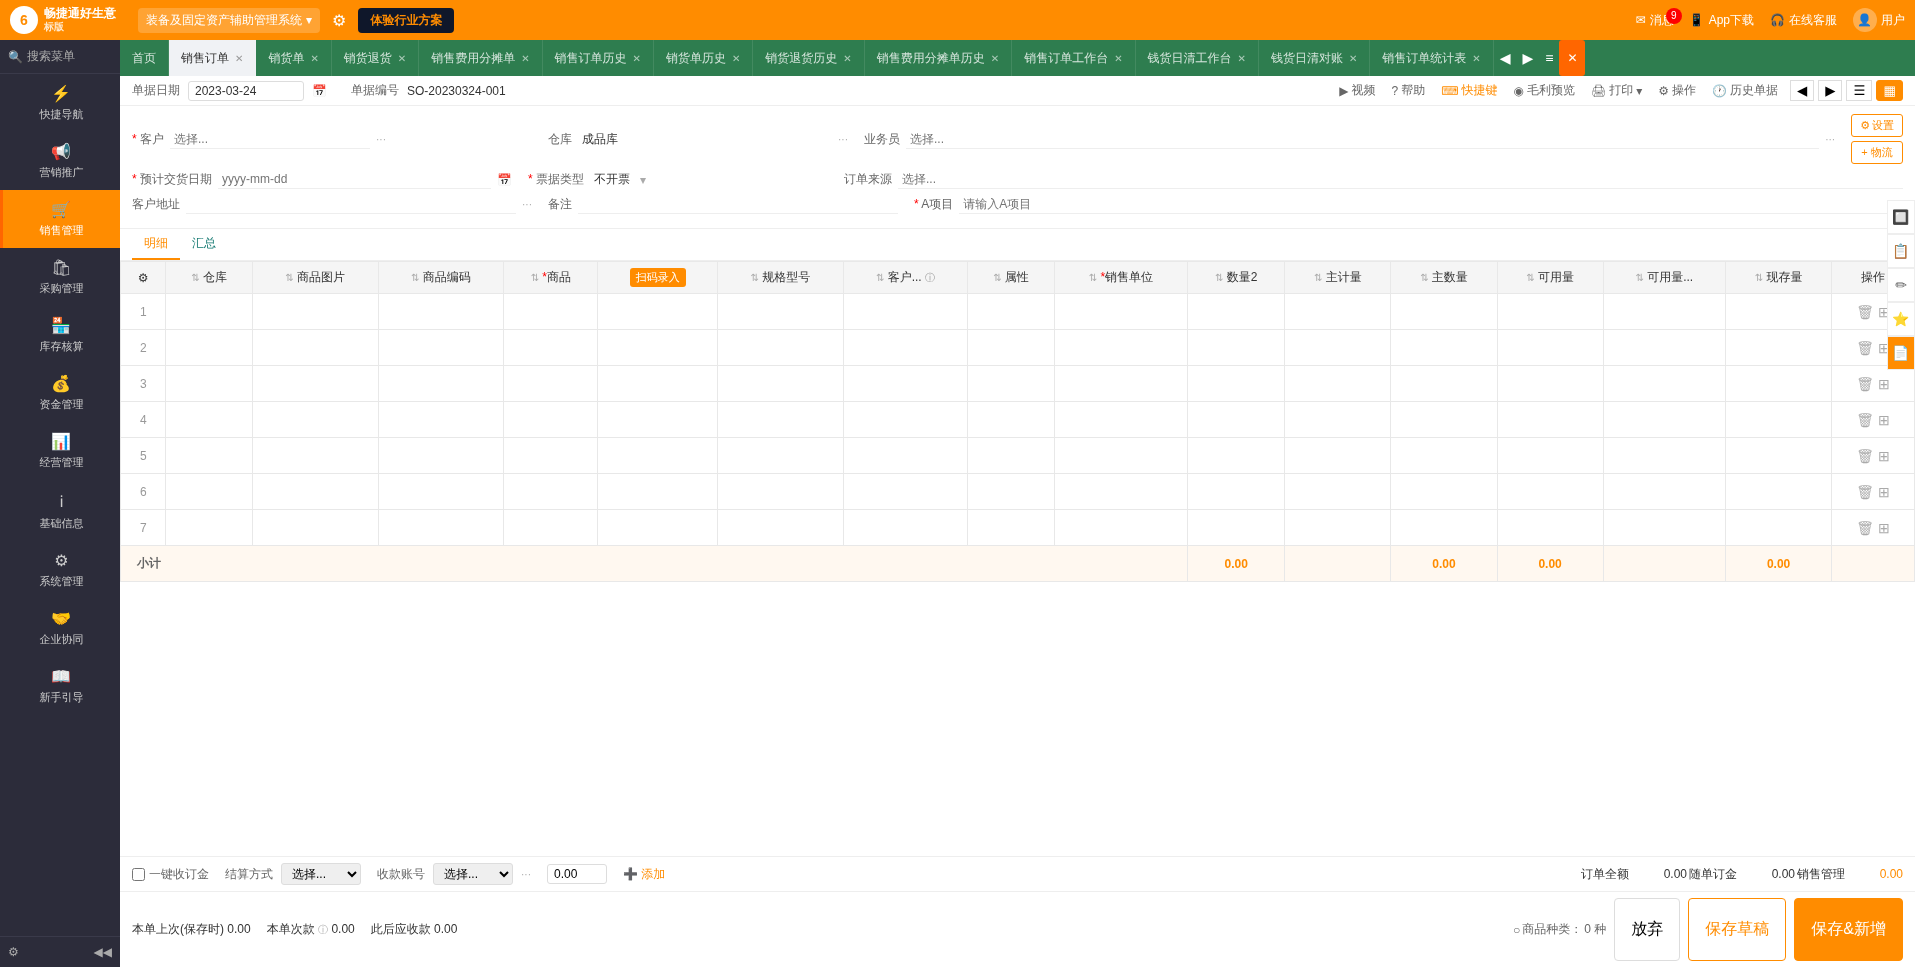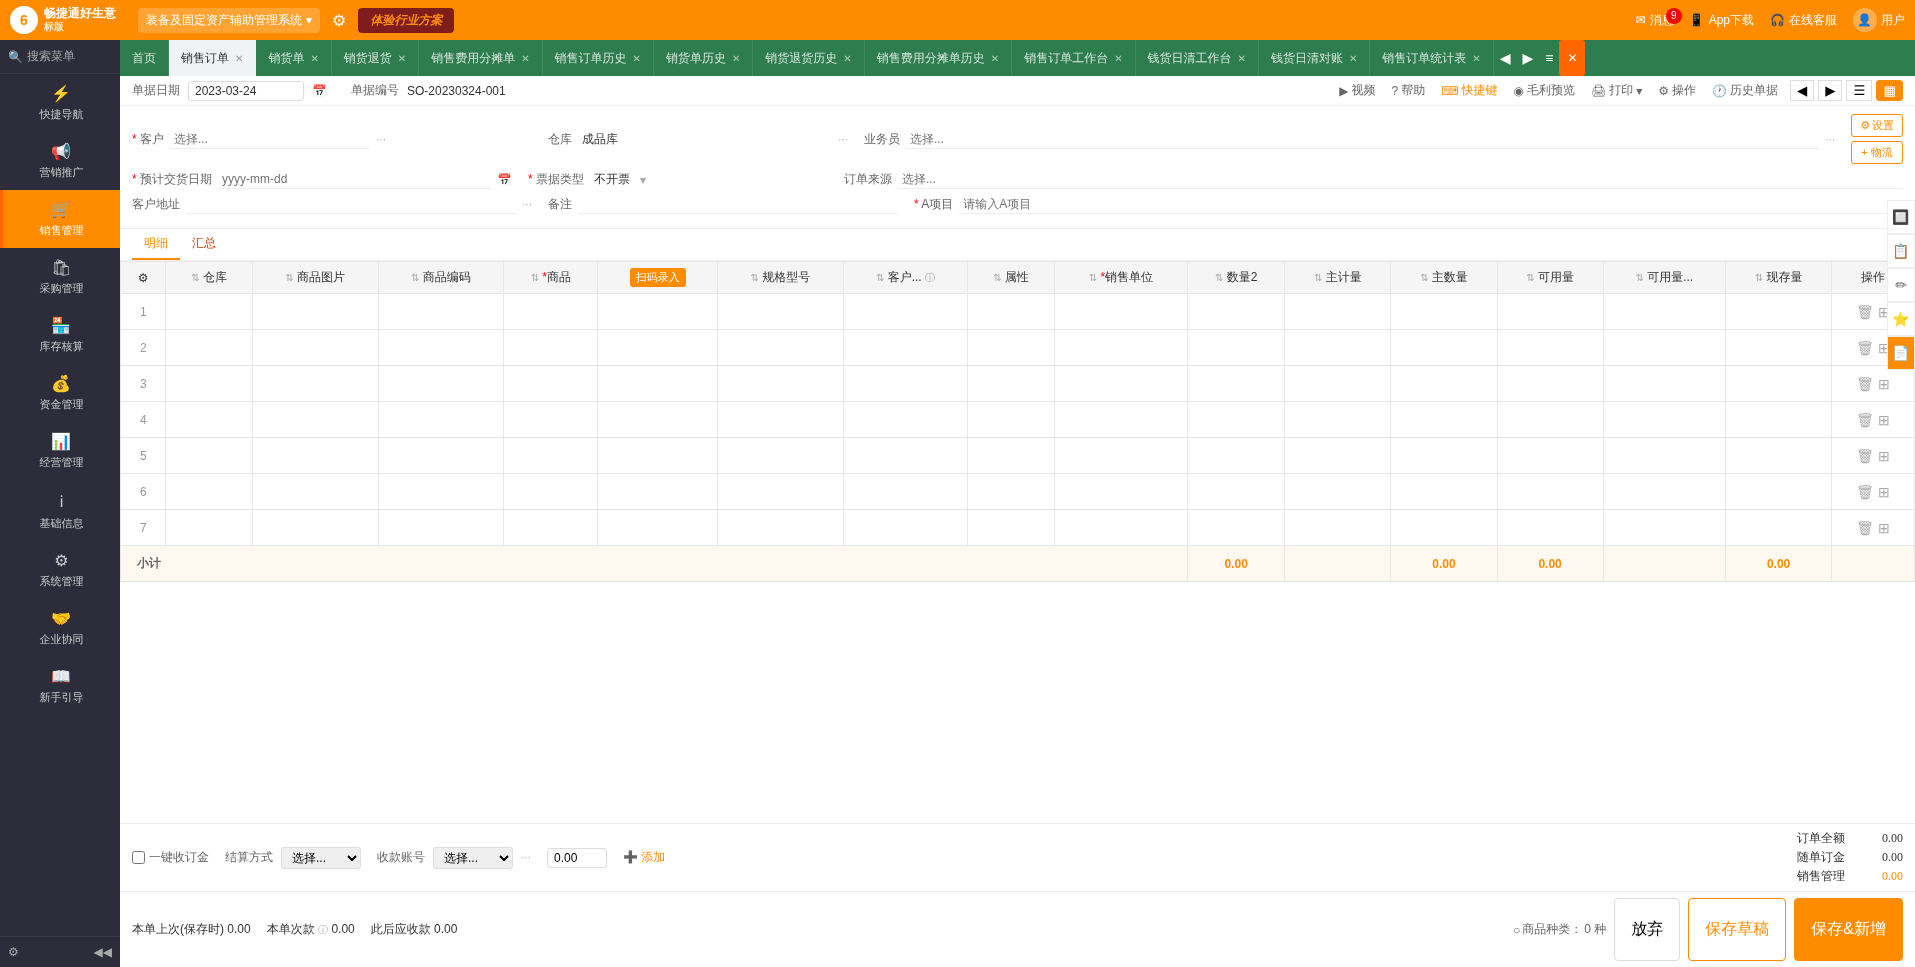--- a/index.html
+++ b/index.html
@@ -37,29 +37,28 @@
       border-radius: 4px;
       padding: 4px 8px;
       color: white;
       font-size: 12px;
       cursor: pointer;
     }
     .gear-btn {
       color: white; font-size: 16px; cursor: pointer; padding: 4px;
     }
     .industry-btn {
-      background: #7f1d1d;
+      background: #0f172a;
       color: #ff8c00;
       border: none;
       border-radius: 4px;
       padding: 4px 12px;
       font-size: 12px;
       cursor: pointer;
       font-weight: bold;
-      font-style: italic;
     }
     .header-right {
       margin-left: auto;
       display: flex;
       align-items: center;
       gap: 16px;
       color: white;
       font-size: 12px;
     }
     .header-right-item {
@@ -245,21 +244,21 @@
     .detail-tabs {
       display: flex;
       border-bottom: 1px solid #eee;
       padding: 0 12px;
       flex-shrink: 0;
     }
     .detail-tab {
       padding: 6px 12px;
       cursor: pointer;
       font-size: 12px;
-      color: #c2410c;
+      color: #0f766e;
       border-bottom: 2px solid transparent;
     }
     .detail-tab.active {
       color: #ff8c00;
       border-bottom-color: #ff8c00;
       font-weight: normal;
     }
 
     
     .table-container {
@@ -333,25 +332,24 @@
     }
     .add-btn {
       color: #ff8c00;
       cursor: pointer;
       font-size: 12px;
     }
 
     
     .order-summary {
       margin-left: auto;
-      display: flex; flex-direction: column; gap: 2px;
+      display: flex; gap: 2px;
       align-items: flex-end;
       font-size: 12px;
       color: #333;
-      font-family: Liberation Serif, serif;
     }
     .order-summary-row { display: flex; gap: 8px; align-items: center; }
     .order-summary-val { color: #333; min-width: 50px; text-align: right; }
     .order-summary-val.orange { color: #ff8c00; }
 
     
     .footer-bar {
       background: white;
       border-top: 1px solid #eee;
       padding: 6px 12px;

